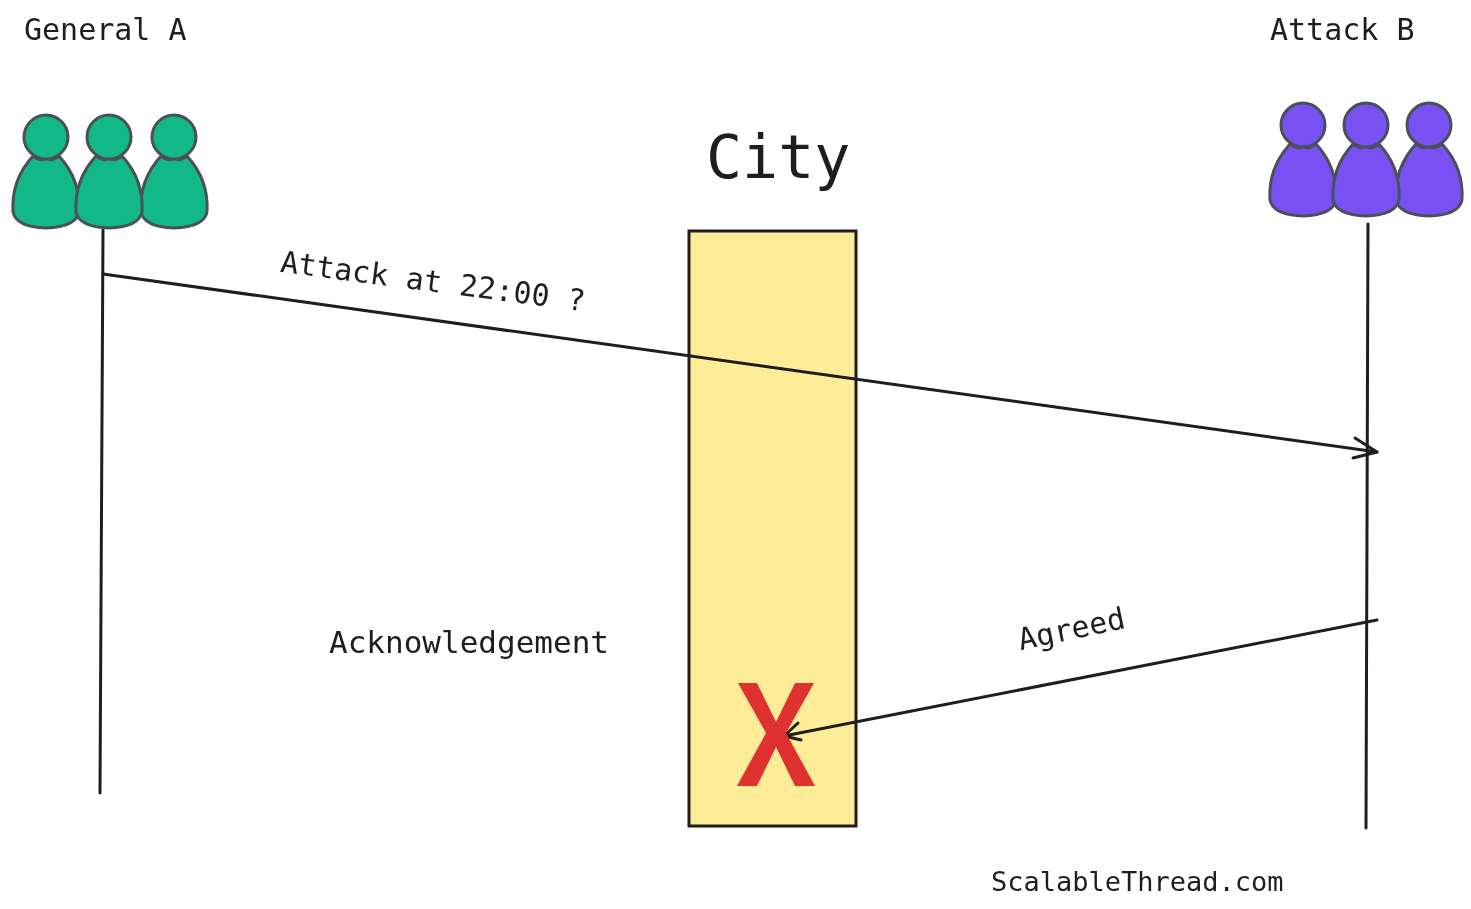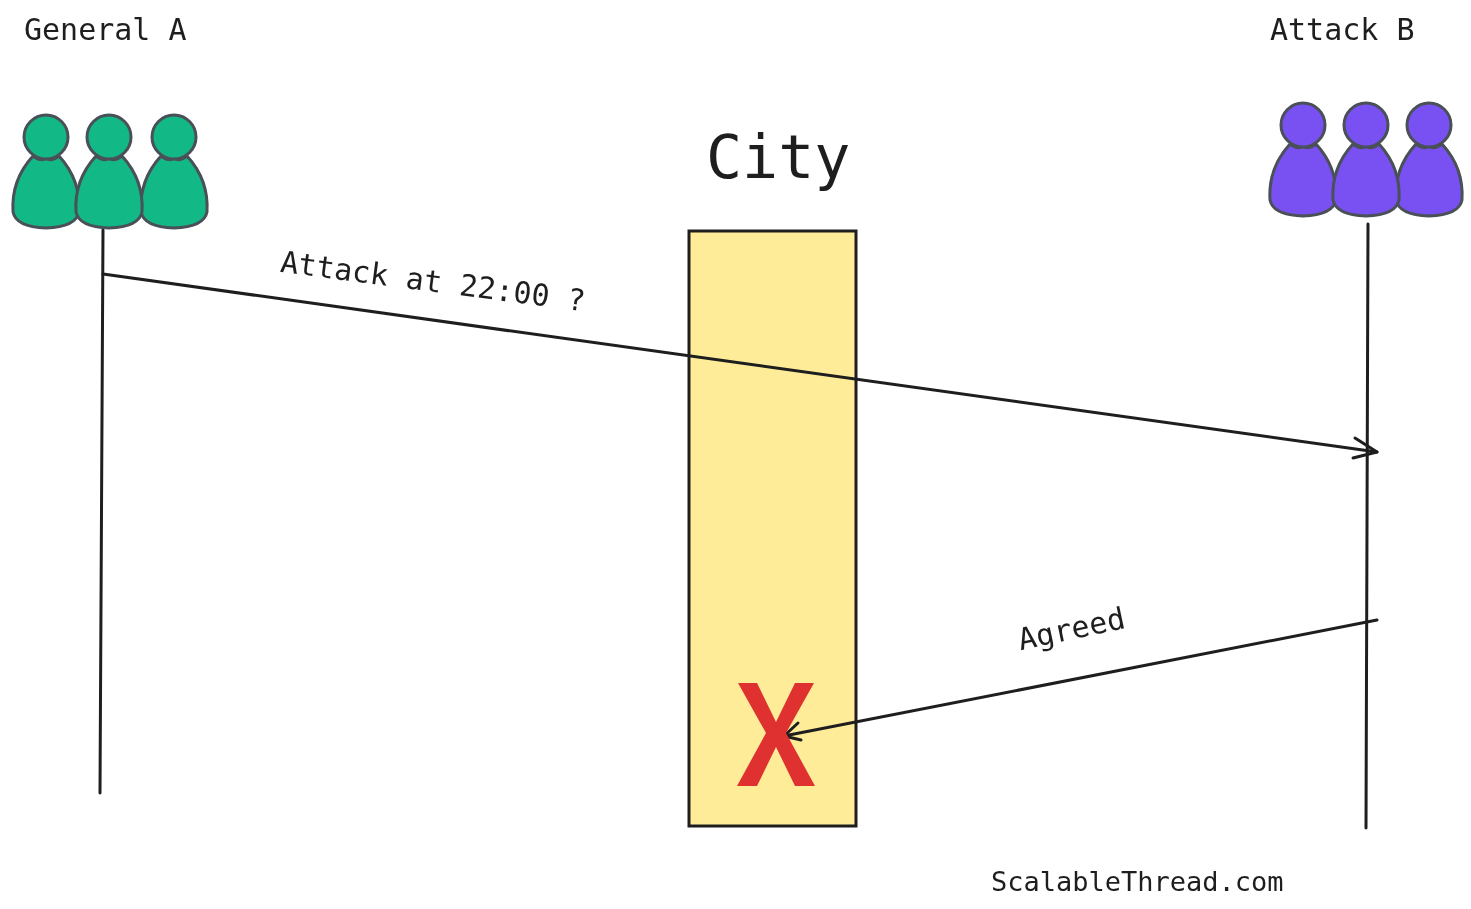--- a/index.html
+++ b/index.html
@@ -68,14 +68,14 @@
   <g fill="#e03131">
     <polygon points="738,683 757,683 776,722 795,683 814,683 786,733 815,786 795,786 776,747 757,786 737,786 766,733"></polygon>
   </g>
 </svg>
 
 <div class="label" id="general-a">General A</div>
 <div class="label" id="general-b">Attack B</div>
 <div class="label" id="city">City</div>
 <div class="label" id="msg1">Attack at 22:00 ?</div>
 <div class="label" id="msg2">Agreed</div>
-<div class="label" id="ack"><br></div>
+<div class="label" id="ack"><span>Acknowledgement</span><br></div>
 <div class="label" id="credit">ScalableThread.com</div>
 
 </body></html>

